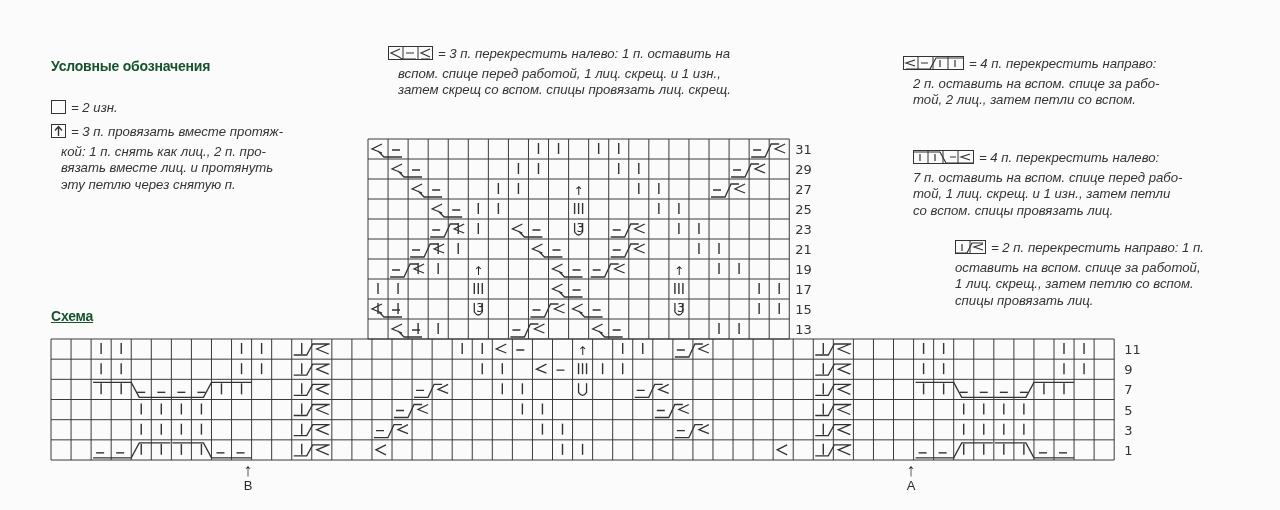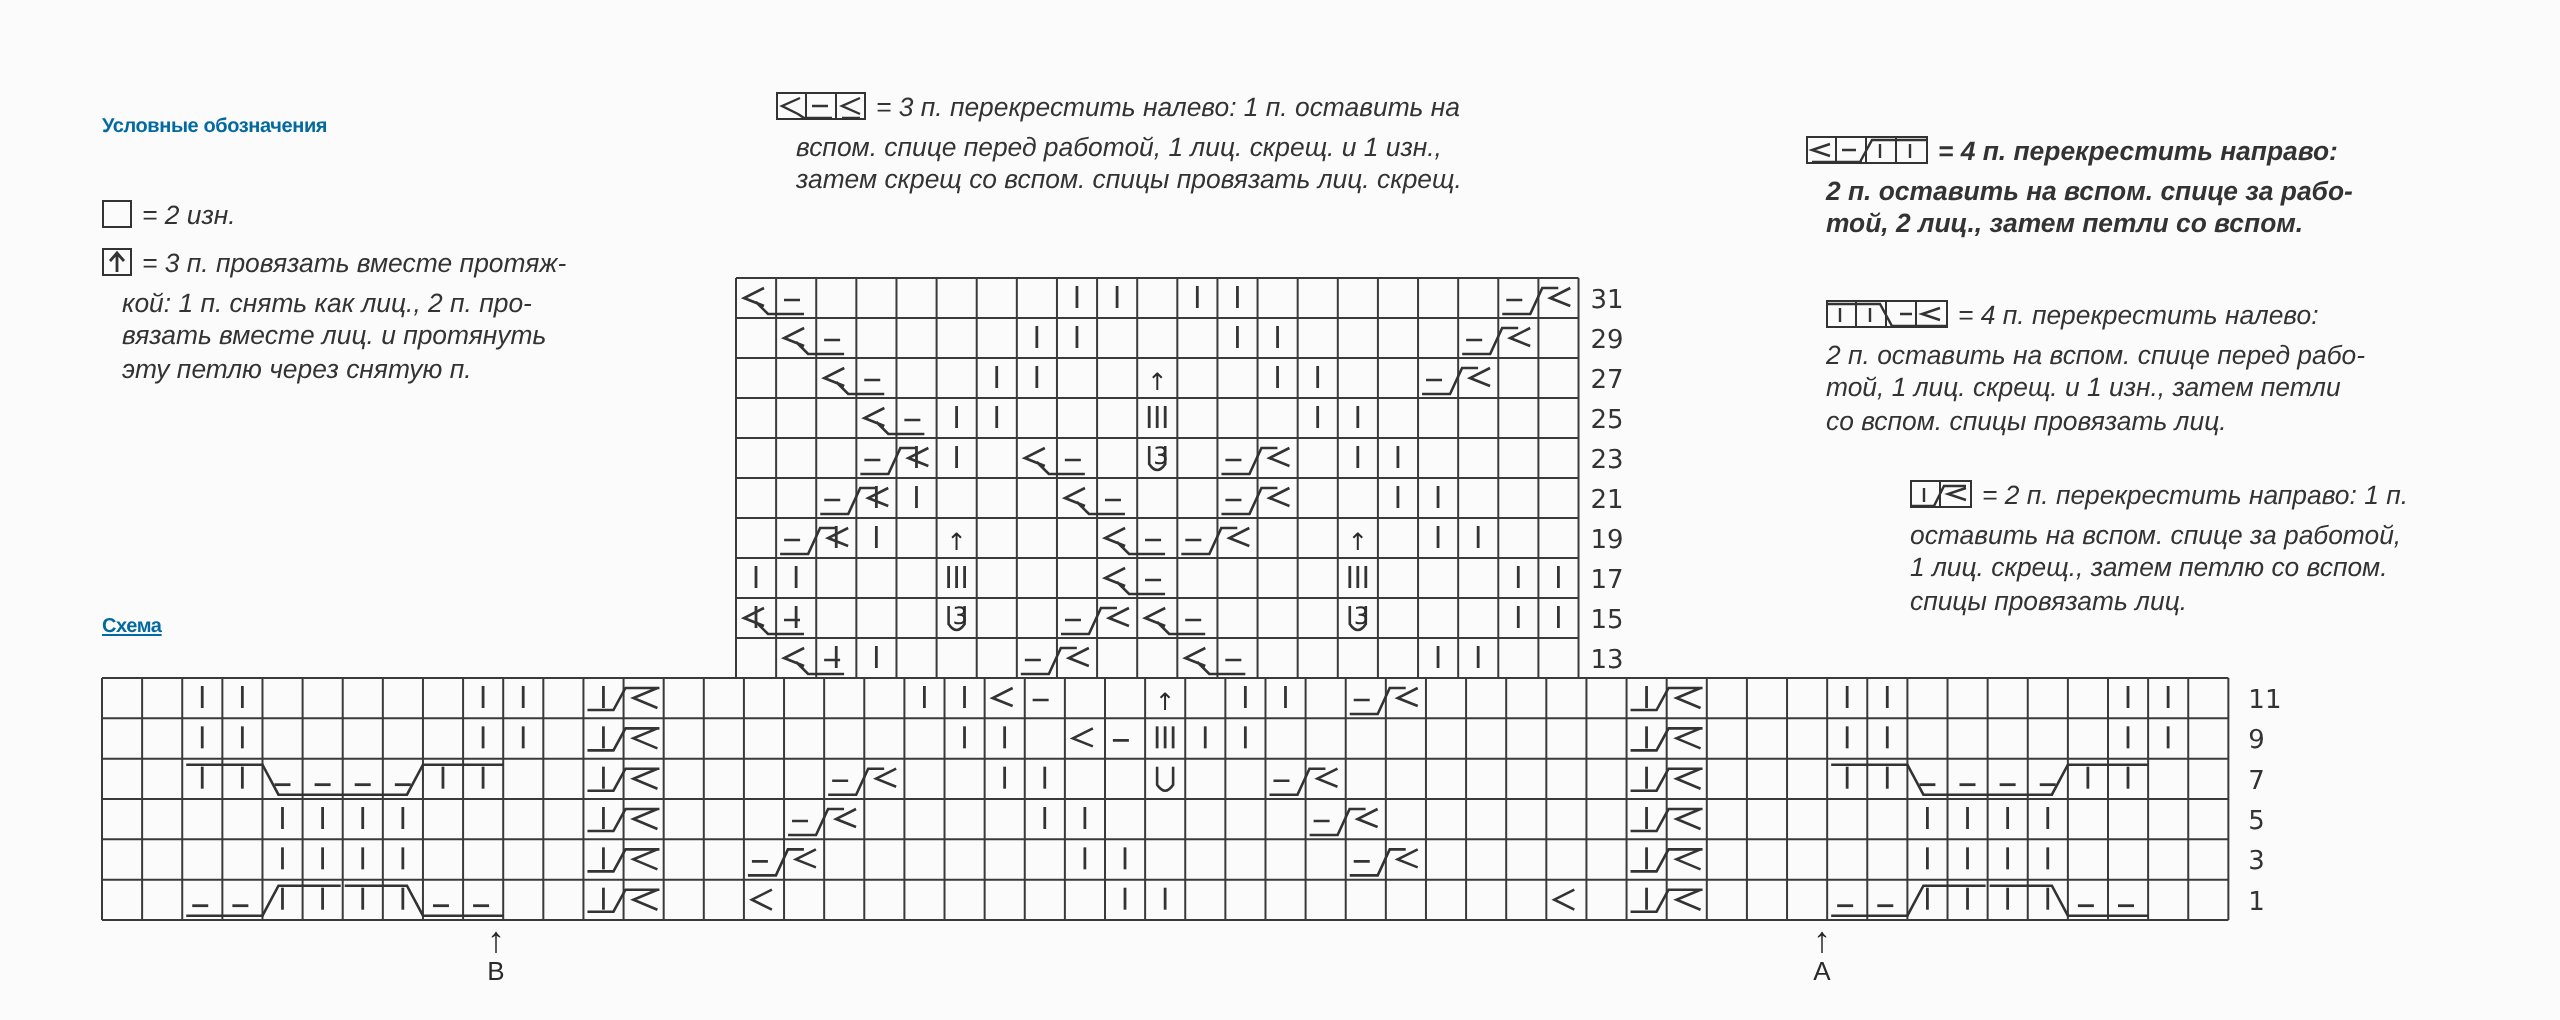--- a/index.html
+++ b/index.html
@@ -1,17 +1,17 @@
 <!DOCTYPE html>
 <html><head>
 <meta charset="utf-8">
 <style>
   html,body{margin:0;padding:0;background:#fbfbfb;}
   body{width:1280px;height:510px;position:relative;overflow:hidden;font-family:"Liberation Sans",sans-serif;color:#2a2a2a;}
-  .h{position:absolute;font-weight:bold;font-size:10px;letter-spacing:-0.2px;color:#0369a1;}
+  .h{position:absolute;font-weight:bold;font-size:14px;letter-spacing:-0.2px;color:#14532d;}
   .lg{position:absolute;font-style:italic;font-size:13.2px;line-height:16.5px;color:#333;}
   .lg .sym{display:inline-block;vertical-align:-3px;margin-right:4px;}
   .ind{padding-left:10px;}
   svg{position:absolute;left:0;top:0;}
   .rn{font-family:"DejaVu Sans",sans-serif;font-size:13px;fill:#333;}
   .g{font-family:"DejaVu Sans",sans-serif;font-size:12px;fill:#2a2a2a;}
 </style>
 </head>
 <body>
 
@@ -36,41 +36,41 @@
   <span class="sym"><svg style="position:static" width="46" height="15">
         <rect x="0.5" y="0.5" width="44" height="13" fill="none" stroke="#333"></rect>
         <line x1="15" y1="0" x2="15" y2="14" stroke="#333"></line>
         <line x1="30" y1="0" x2="30" y2="14" stroke="#333"></line>
         <path d="M12 3 L3 7 L11 11 M11 11 L14 13 L28 13 M18 7 L26 7 M42 3 L33 7 L42 11 M33 13 L42 13" stroke="#333" fill="none" stroke-width="1.2"></path>
       </svg></span><span>= 3 п. перекрестить налево: 1 п. оставить на</span><br>
   <span class="ind">вспом. спице перед работой, 1 лиц. скрещ.  и 1 изн.,</span><br>
   <span class="ind">затем скрещ со вспом. спицы провязать лиц. скрещ.</span>
 </div>
 
-<div class="lg" style="left:903px;top:68px;width:370px;font-weight:bold;">
+<div class="lg" style="left:903px;top:56px;width:370px;">
   <span class="sym"><svg style="position:static" width="62" height="15">
         <rect x="0.5" y="0.5" width="60" height="13" fill="none" stroke="#333"></rect>
         <line x1="15" y1="0" x2="15" y2="14" stroke="#333"></line>
         <line x1="30" y1="0" x2="30" y2="14" stroke="#333"></line>
         <line x1="45" y1="0" x2="45" y2="14" stroke="#333"></line>
         <path d="M12 4 L3 7 L12 10 M3 13 L28 13 M18 7 L25 7 M27 13 L33 2 L60 2 M37 4 L37 11 M52 4 L52 11" stroke="#333" fill="none" stroke-width="1.2"></path>
       </svg></span><span>= 4 п. перекрестить направо:</span><br>
   <span class="ind">2 п. оставить на вспом. спице за рабо-</span><br>
   <span class="ind">той, 2 лиц., затем петли со вспом.</span><br>
 </div>
 
 <div class="lg" style="left:913px;top:150px;width:360px;">
   <span class="sym"><svg style="position:static" width="62" height="15">
         <rect x="0.5" y="0.5" width="60" height="13" fill="none" stroke="#333"></rect>
         <line x1="15" y1="0" x2="15" y2="14" stroke="#333"></line>
         <line x1="30" y1="0" x2="30" y2="14" stroke="#333"></line>
         <line x1="45" y1="0" x2="45" y2="14" stroke="#333"></line>
         <path d="M0 2 L27 2 L33 13 L60 13 M7 4 L7 11 M22 4 L22 11 M37 7 L43 7 M57 4 L48 7 L57 10" stroke="#333" fill="none" stroke-width="1.2"></path>
       </svg></span><span>= 4 п. перекрестить налево:</span><br>
-  <span>2 п. оставить на вспом. спице перед рабо-</span><br>
+  <span>7 п. оставить на вспом. спице перед рабо-</span><br>
   <span>той, 1 лиц. скрещ. и 1 изн., затем петли</span><br>
   <span>со вспом. спицы провязать лиц.</span>
 </div>
 
 <div class="lg" style="left:913px;top:240px;width:360px;margin-left:42px;">
   <span class="sym"><svg style="position:static" width="32" height="15">
         <rect x="0.5" y="0.5" width="30" height="13" fill="none" stroke="#333"></rect>
         <line x1="15" y1="0" x2="15" y2="14" stroke="#333"></line>
         <path d="M7 4 L7 11 M0 13 L12 13 L17 3 L28 3 M28 4 L19 7 L28 10" stroke="#333" fill="none" stroke-width="1.2"></path>
       </svg></span><span>= 2 п. перекрестить направо: 1 п.</span><br>

